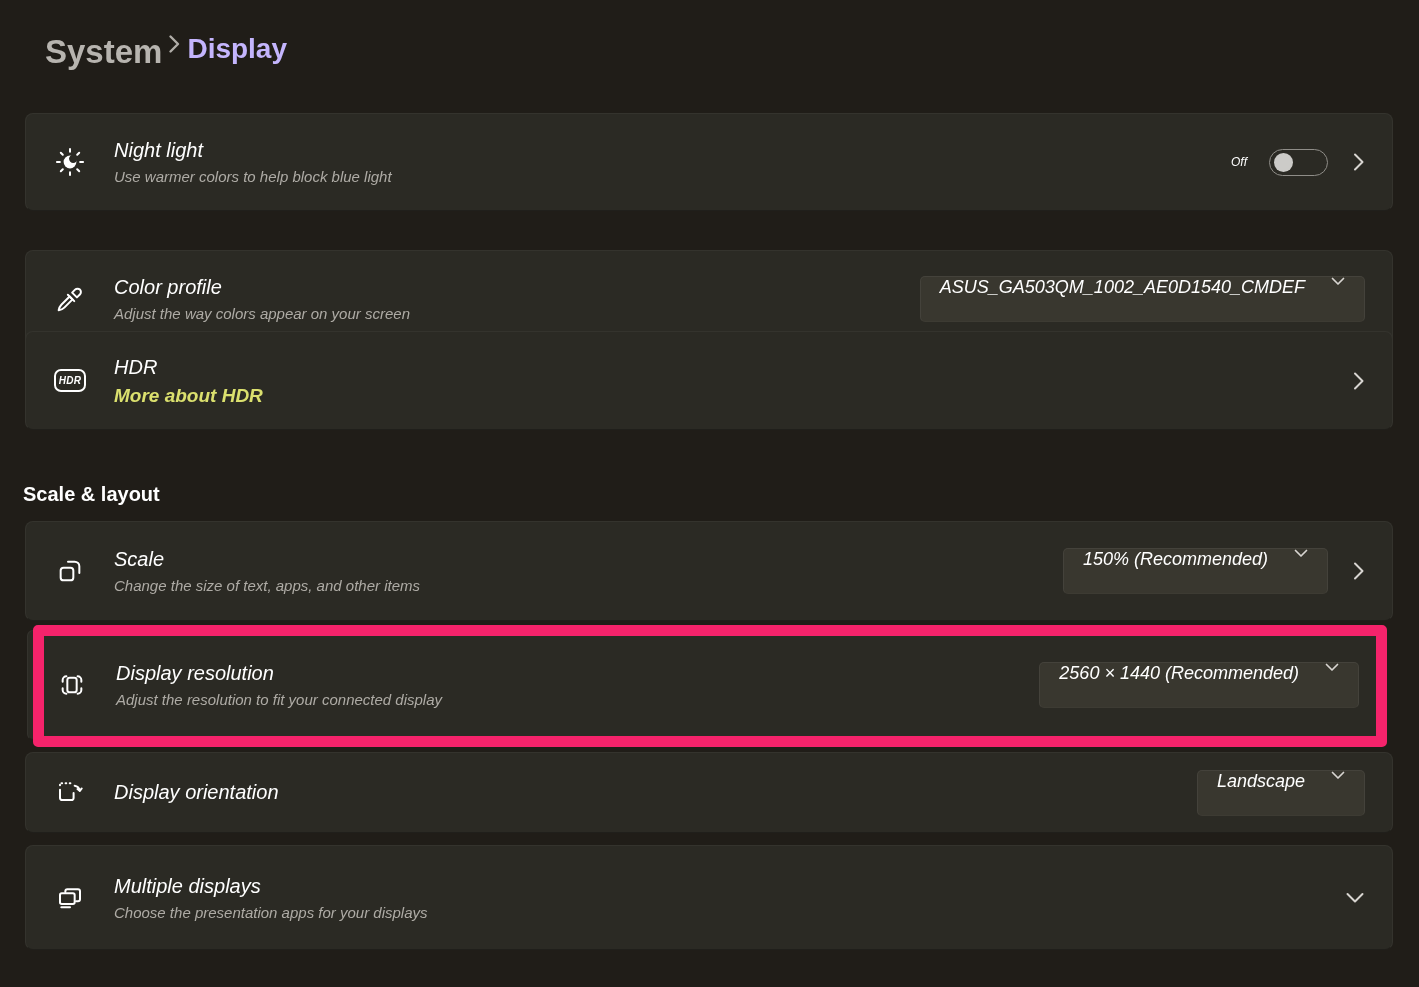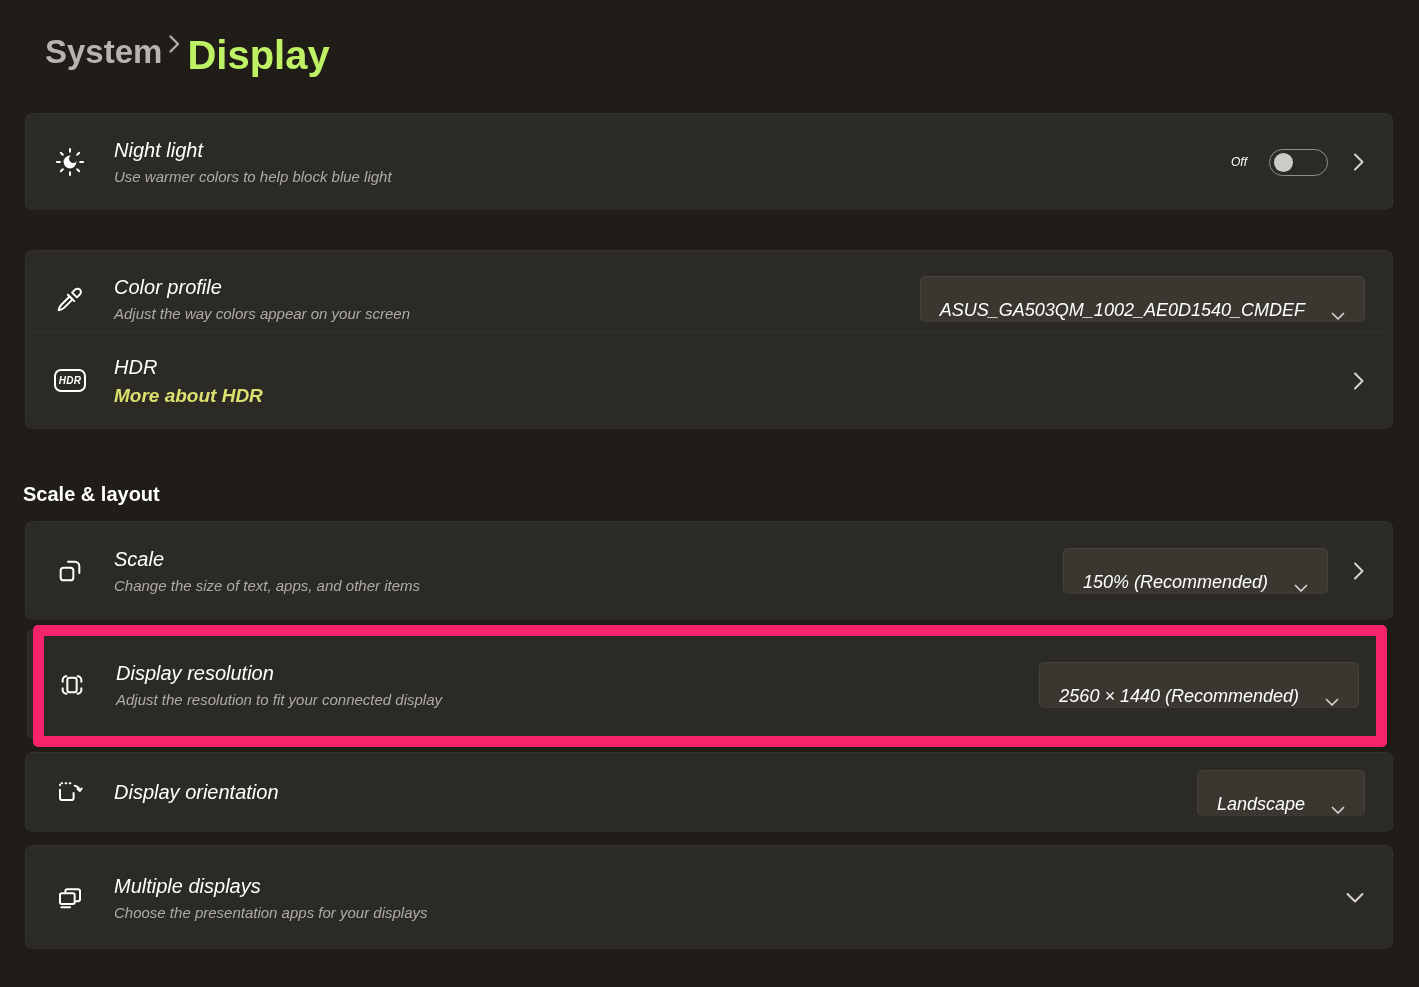--- a/index.html
+++ b/index.html
@@ -9,21 +9,21 @@
     background: #201d18;
     color: #fff;
     overflow: hidden;
   }
   .screen { position: relative; width: 1419px; height: 987px; background: #201d18; }
 
   
   .breadcrumb { position: absolute; left: 21px; top: 33px; display: flex; align-items: flex-start; gap: 6px; margin-left: 24px; }
   .breadcrumb .root { font-size: 33px; font-weight: 600; color: #b7b4af; cursor: pointer; }
   .breadcrumb .sep { display: flex; align-items: center; color: #b0ada8; }
-  .breadcrumb .current { font-size: 40px; font-weight: 600; color: #bef264; }
+  .breadcrumb .current { font-size: 28px; font-weight: 600; color: #c4b5fd; }
 
   
   .card {
     position: absolute; left: 25px; width: 1368px;
     background: #2b2a24;
     border: 1px solid rgba(255,255,255,0.045);
     border-bottom-color: rgba(0,0,0,0.25);
     border-radius: 8px;
     display: flex; align-items: center;
     padding: 0 27px 0 28px;
@@ -41,21 +41,21 @@
   .card-hdr       { top: 331px; height: 99px; }
   .card-scale     { top: 521px; height: 100px; }
   .card-res       { top: 630px; height: 110px; left: 27px; width: 1360px; border-radius: 6px; }
   .card-orient    { top: 752px; height: 81px; }
   .card-multi     { top: 845px; height: 105px; }
 
   .section-header { position: absolute; left: 23px; top: 483px; font-size: 20px; font-weight: 600; color: #ffffff; }
 
   
   .dropdown {
-    display: flex; align-items: flex-end; height: 46px;
+    display: flex; align-items: flex-start; height: 46px;
     background: #39372f;
     border: 1px solid rgba(255,255,255,0.06);
     border-bottom-color: rgba(255,255,255,0.025);
     border-radius: 5px;
     padding: 0 19px;
     font-size: 18px; color: #ffffff;
     cursor: pointer; white-space: nowrap;
   }
   .dropdown .chev { margin-left: 26px; display: flex; align-items: center; }
 

